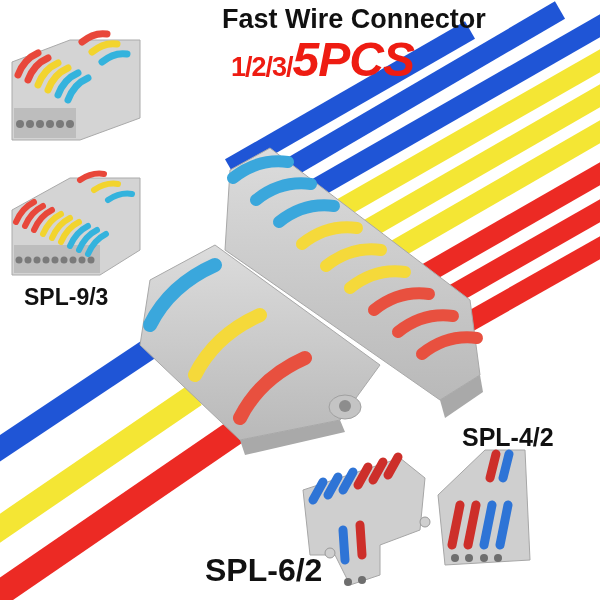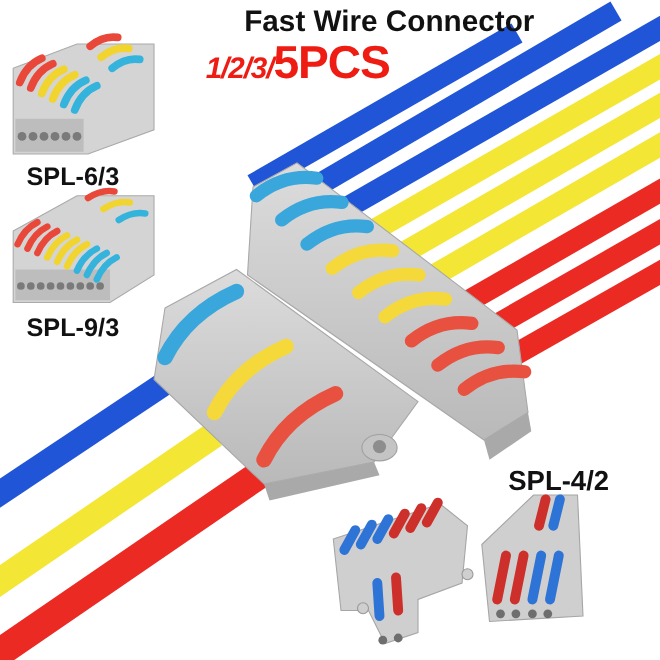--- a/index.html
+++ b/index.html
@@ -9,22 +9,22 @@
   .title {
     position: absolute; left: 222px; top: 4px;
     font-family: "Liberation Sans", sans-serif; font-weight: bold;
     font-size: 27px; color: #111111; letter-spacing: 0px; white-space: nowrap;
   }
   .qty {
     position: absolute; left: 187px; top: 36px;
     font-family: "Liberation Sans", sans-serif; font-weight: bold;
     color: #ee1c12; white-space: nowrap; line-height: 1;
   }
-  .qty .small { font-size: 27px; font-style: italic; letter-spacing: -1px; }
-  .qty .big { font-size: 42px; letter-spacing: -1px; }
+  .qty .small { font-size: 27px; letter-spacing: -1px; margin-left: 44px; }
+  .qty .big { font-size: 48px; letter-spacing: -1px; font-style: italic; }
   .model-label {
     position: absolute;
     font-family: "Liberation Sans", sans-serif; font-weight: bold;
     color: #111111; white-space: nowrap;
   }
   .m63 { left: 24px; top: 147px; font-size: 23px; }
   .m93 { left: 24px; top: 284px; font-size: 23px; text-align: right; }
   .m42 { left: 462px; top: 423px; font-size: 25px; }
   .m62 { left: 205px; top: 552px; font-size: 32px; }
 </style>
@@ -191,16 +191,16 @@
           <circle cx="498" cy="558" r="4"></circle>
       </g>
     </g>
   </svg>
 
   <div class="title">Fast Wire Connector</div>
   <div class="qty">
     <span class="small">1/2/3/</span><span class="big">5PCS</span>
   </div>
 
-  <div class="model-label m63">SPL-6/3</div>
   <div class="model-label m93">SPL-9/3</div>
   <div class="model-label m42">SPL-4/2</div>
+  <div class="model-label m62">SPL-6/2</div>
 </div>
 
 </body></html>

